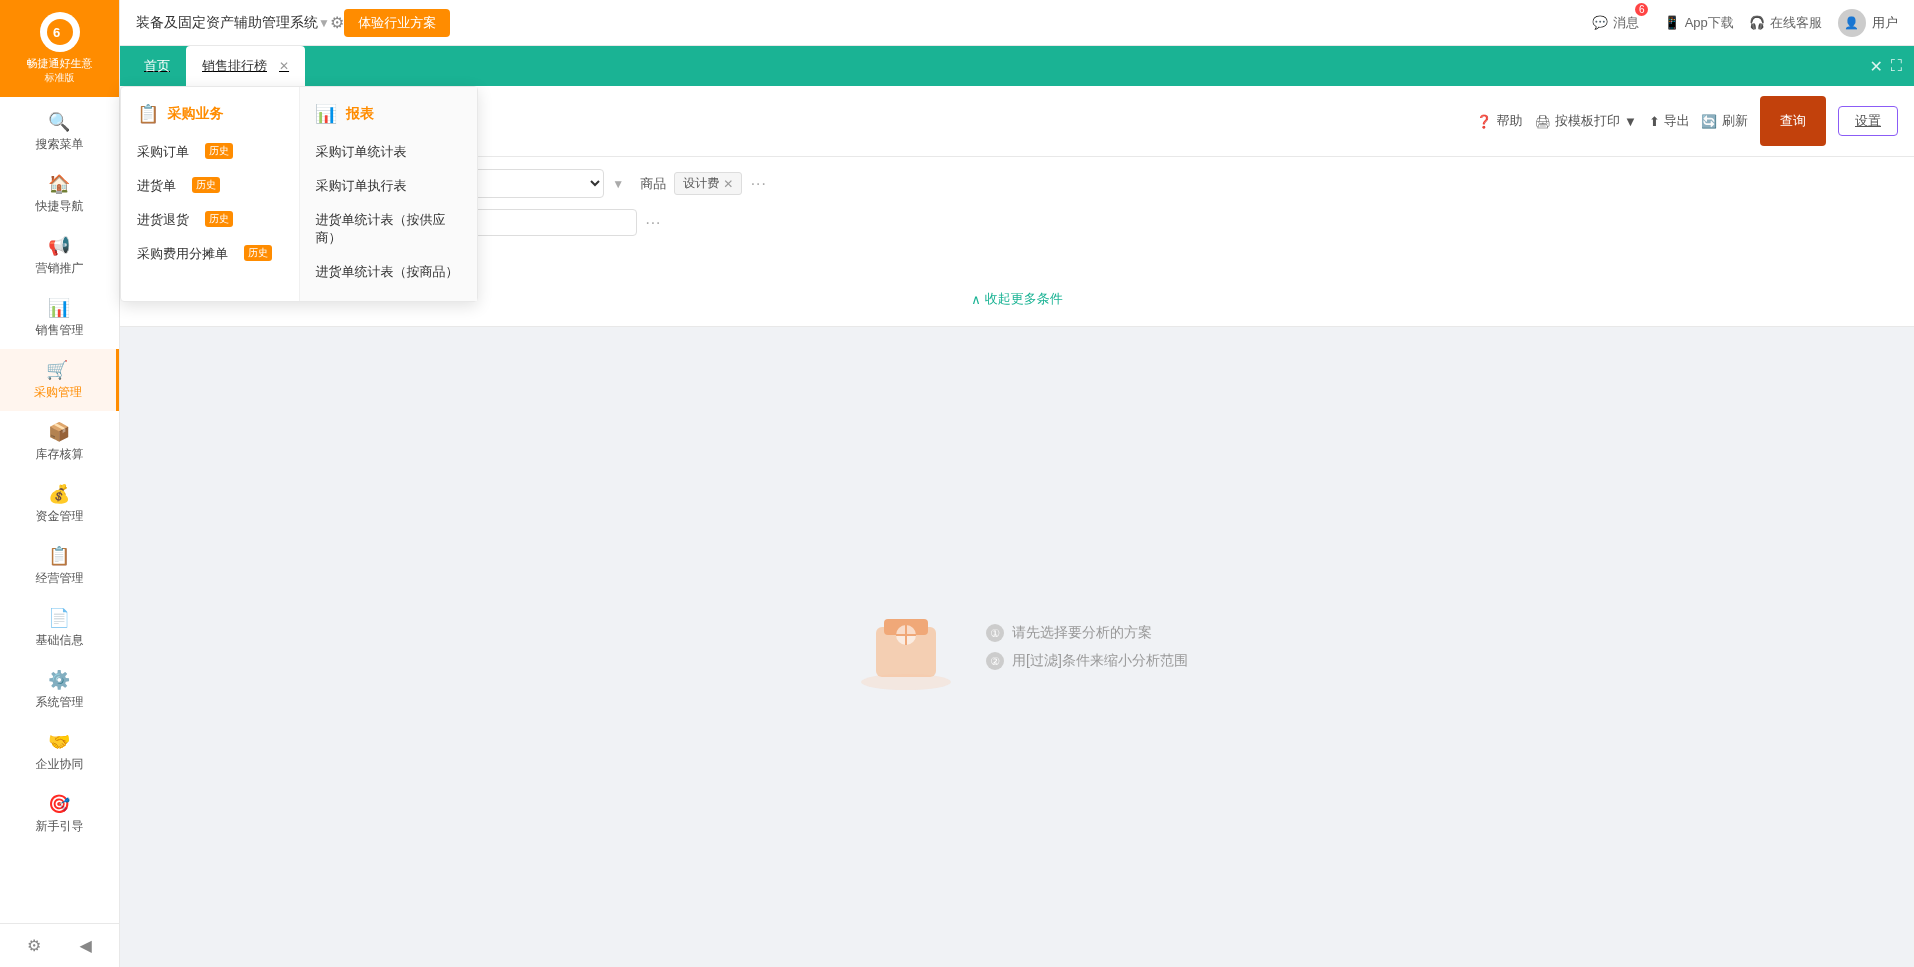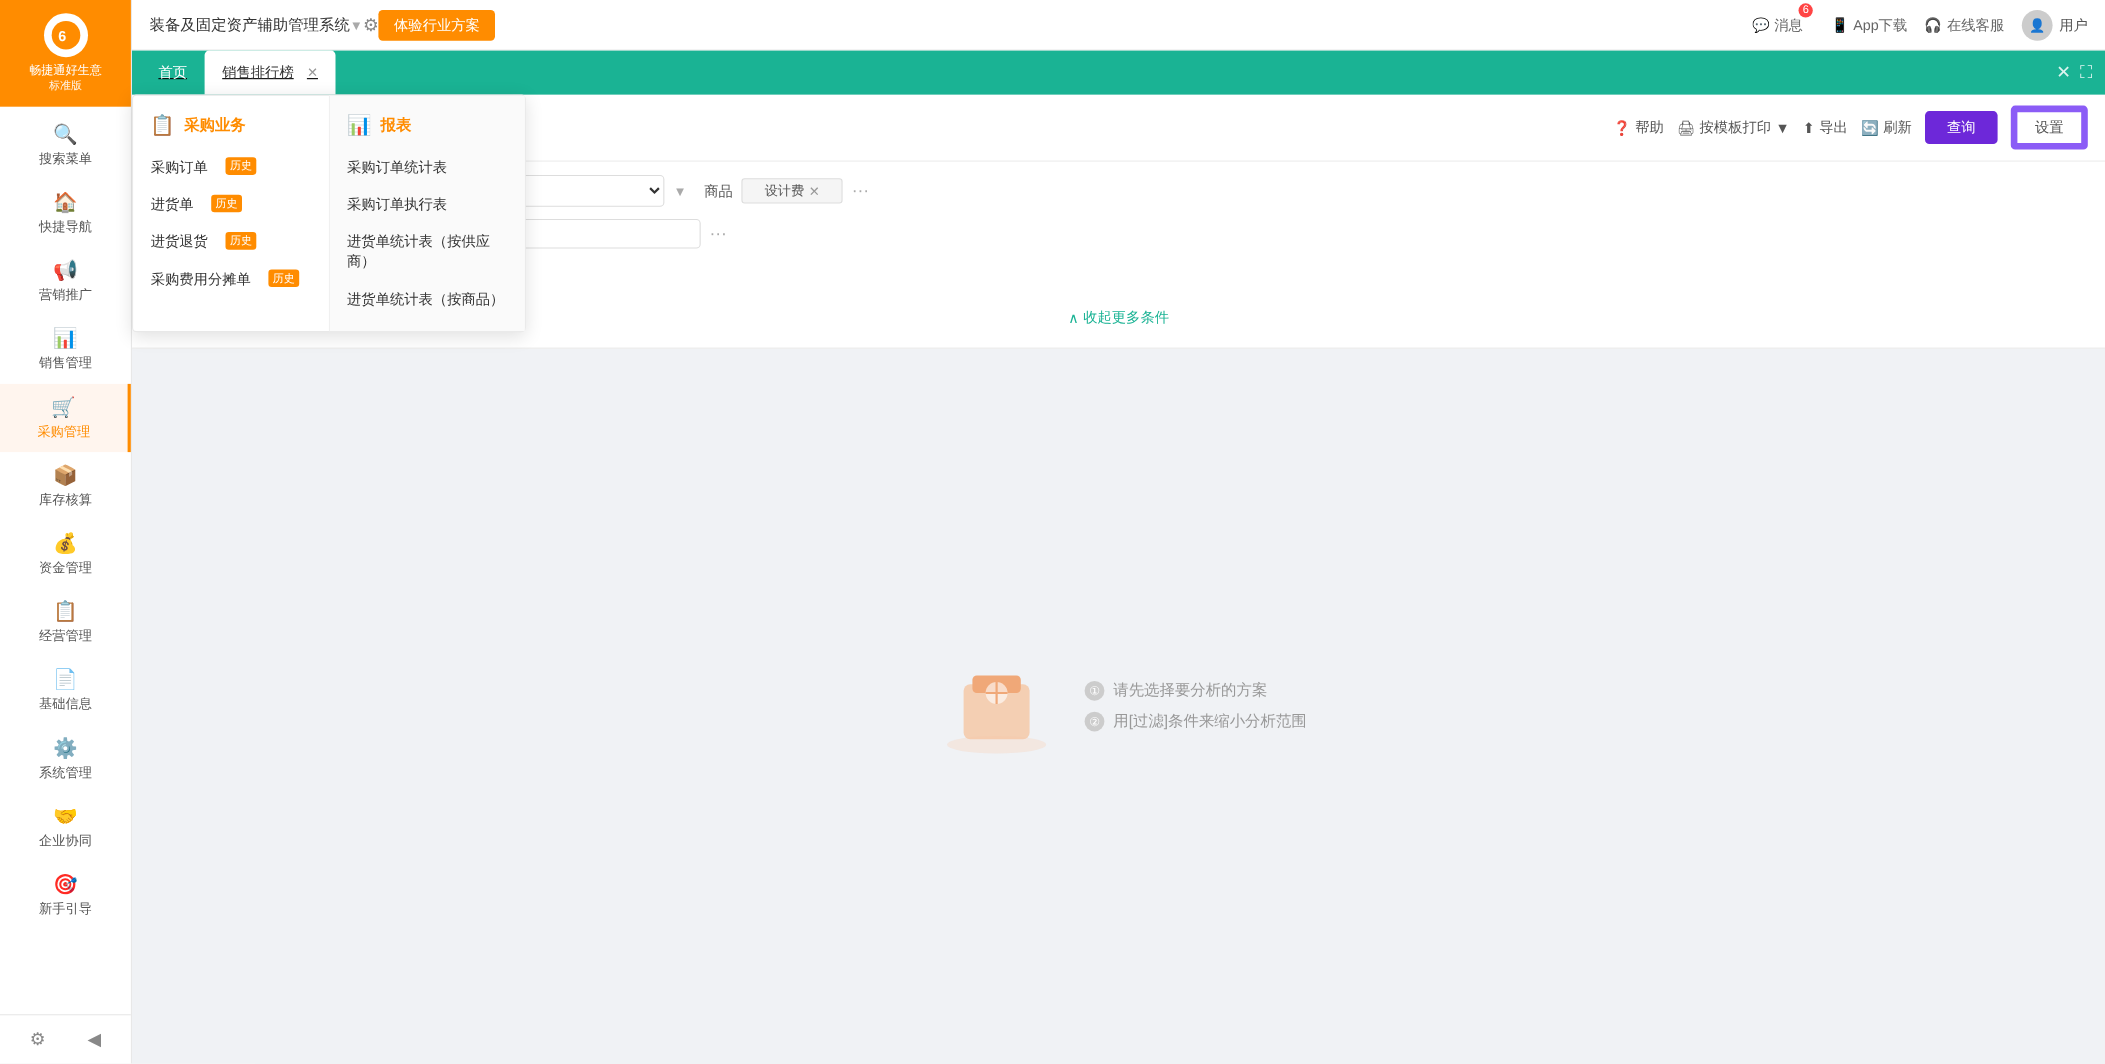--- a/index.html
+++ b/index.html
@@ -152,36 +152,37 @@
       background: #fff;
       padding: 10px 16px;
       display: flex;
       align-items: center;
       justify-content: flex-end;
       gap: 12px;
       border-bottom: 1px solid #e8e8e8;
     }
     .toolbar-btn { display: flex; align-items: center; gap: 4px; color: #555; cursor: pointer; font-size: 13px; }
     .query-btn {
-      background: #6d28d9;
+      background: #c2410c;
       color: #fff;
       border: none;
-      padding: 6px 20px;
+      padding: 16px 20px;
       border-radius: 4px;
       cursor: pointer;
       font-size: 13px;
     }
     .settings-btn {
       background: #fff;
       color: #555;
-      border: 6px solid #8b5cf6;
+      border: 1px solid #8b5cf6;
       padding: 5px 16px;
       border-radius: 4px;
       cursor: pointer;
       font-size: 13px;
+      text-decoration: underline;
     }
 
     
     .filter-area {
       background: #fff;
       padding: 12px 16px;
       border-bottom: 1px solid #e8e8e8;
     }
     .filter-row { display: flex; align-items: center; gap: 16px; margin-bottom: 10px; flex-wrap: wrap; }
     .filter-item { display: flex; align-items: center; gap: 8px; }
@@ -204,21 +205,21 @@
       min-width: 160px;
       background: #fff;
       cursor: pointer;
     }
     .tag {
       display: inline-flex;
       align-items: center;
       background: #f5f5f5;
       border: 1px solid #ddd;
       border-radius: 3px;
-      padding: 2px 20px;
+      padding: 2px 8px;
       font-size: 12px;
       color: #555;
       gap: 4px;
     }
     .tag .tag-close { cursor: pointer; color: #999; }
     .collapse-btn {
       display: flex;
       align-items: center;
       justify-content: center;
       gap: 4px;

